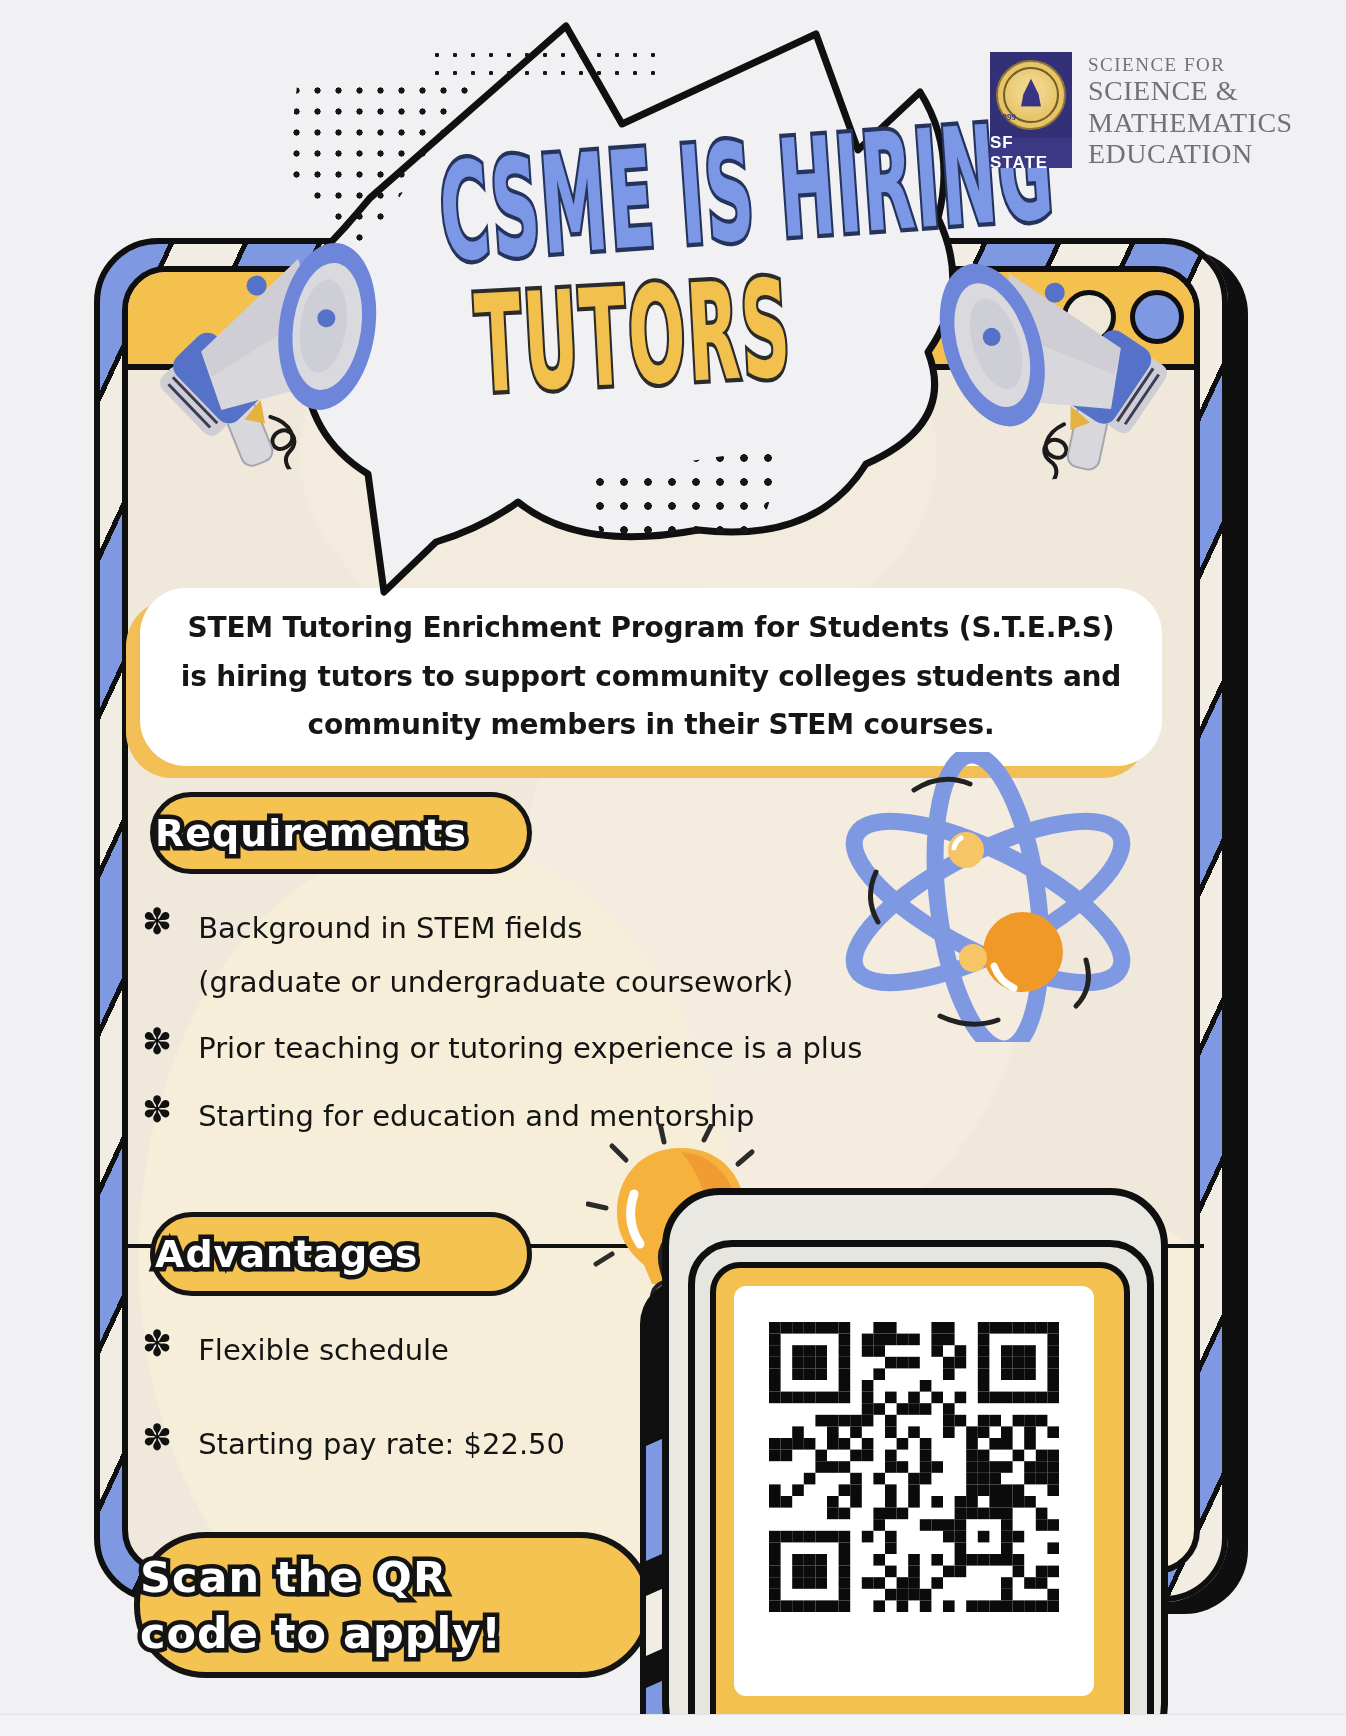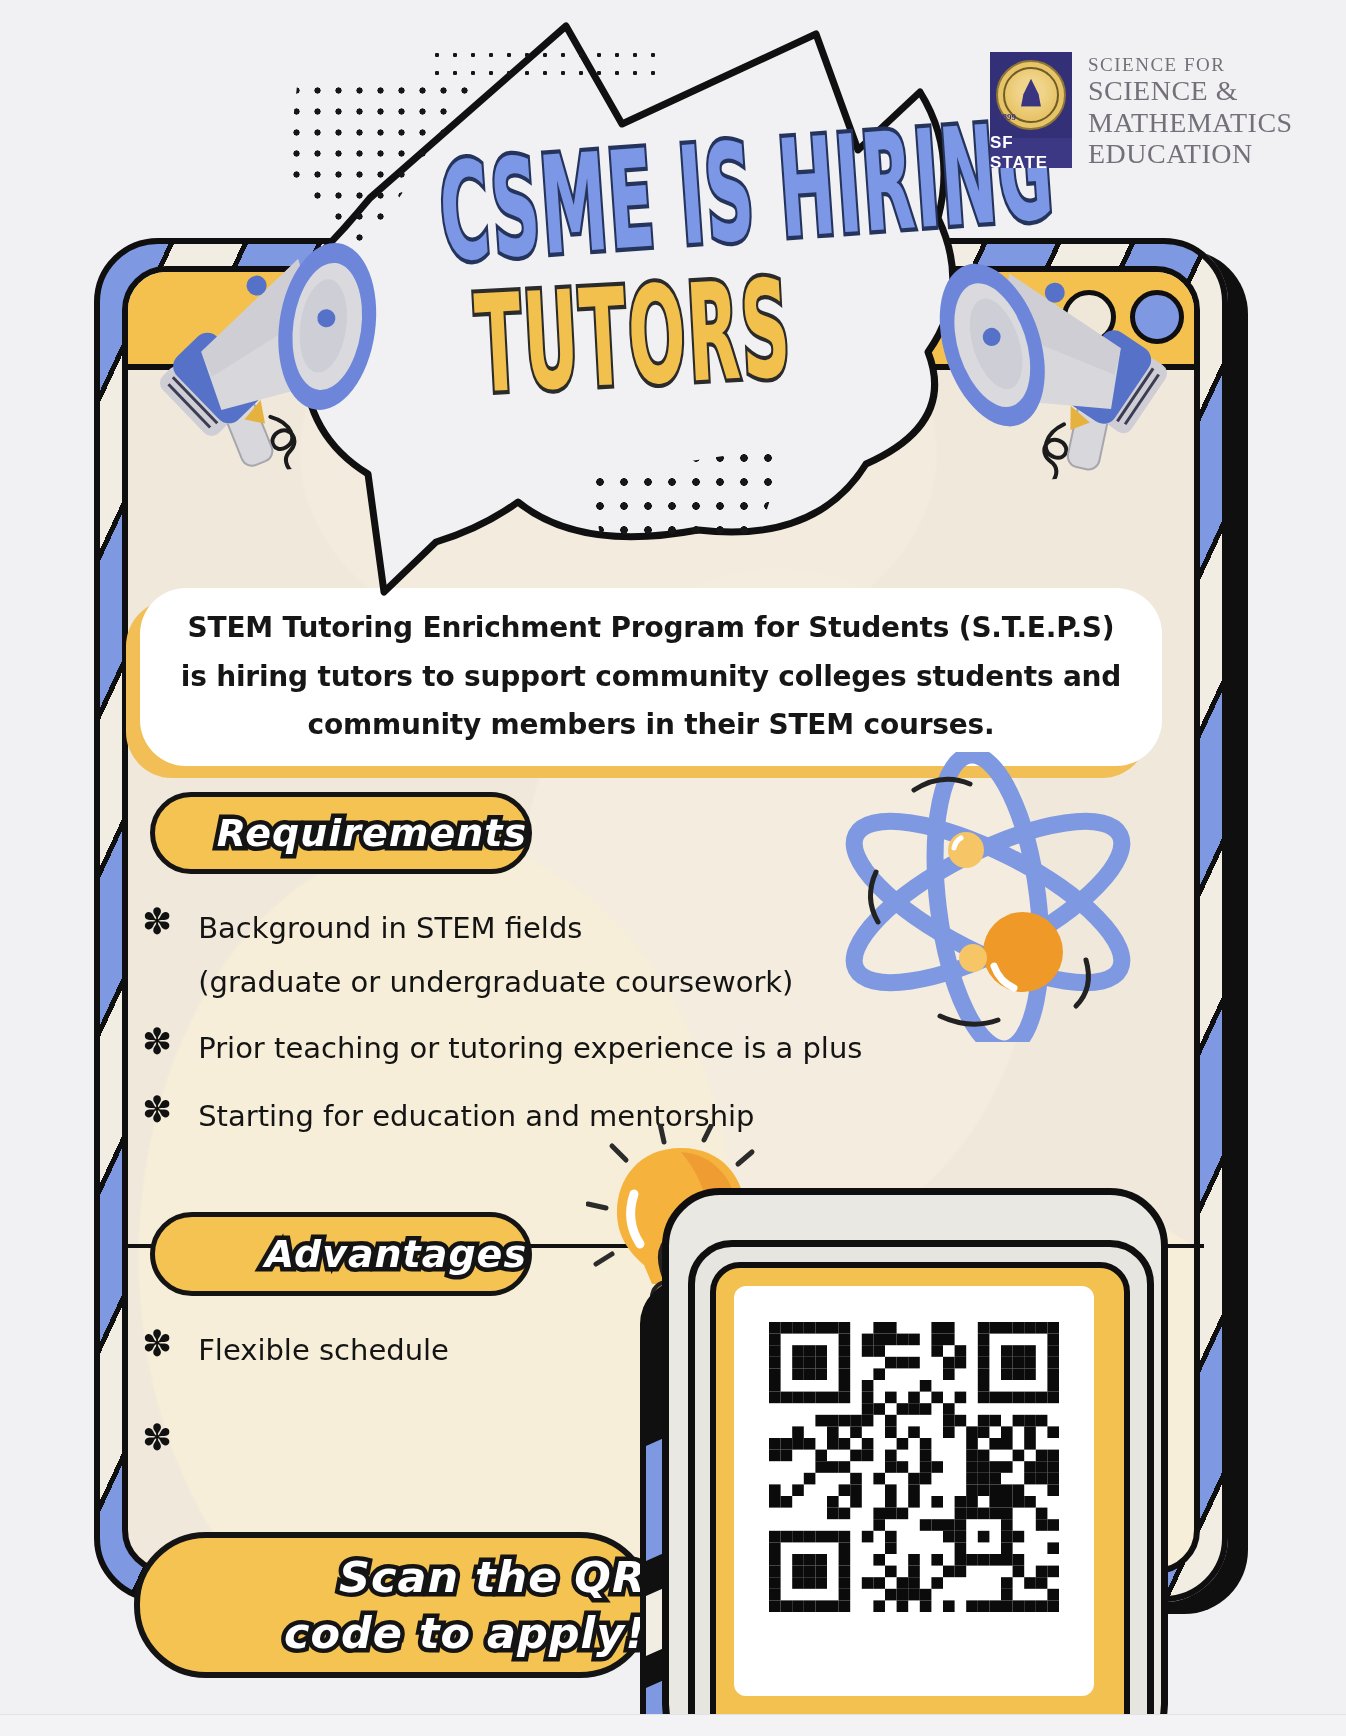--- a/index.html
+++ b/index.html
@@ -43,21 +43,21 @@
   .title2{left:408px;top:282px;width:420px;transform:rotate(-3deg);}
   .stroke-text{position:relative;display:inline-block;font-weight:bold;white-space:nowrap;}
   .stroke-text::before{content:attr(data-text);position:absolute;left:0;top:0;z-index:-1;}
   .t1{font-size:95px;letter-spacing:2px;color:#7b97e6;transform:scale(0.70,1.42);transform-origin:center;}
   .t1::before{-webkit-text-stroke:6px #25345c;}
   .t2{font-size:96px;letter-spacing:3px;color:#f2c04c;transform:scale(0.70,1.40);transform-origin:center;}
   .t2::before{-webkit-text-stroke:6px #2b2b2b;}
 
   
   .pill{position:absolute;background:#f5c351;border:5px solid #141414;border-radius:999px;
-    display:flex;flex-direction:column;align-items:flex-end;justify-content:center;z-index:4;font-style:italic;}
+    display:flex;flex-direction:column;align-items:flex-start;justify-content:center;z-index:4;}
   .pill-req{left:150px;top:792px;width:372px;height:72px;}
   .pill-adv{left:150px;top:1212px;width:372px;height:74px;}
   .pill-cta{left:134px;top:1532px;width:506px;height:134px;border-radius:72px;border-width:6px;z-index:5;gap:6px;}
   .bubble{position:relative;display:inline-block;font-weight:bold;color:#ffffff;letter-spacing:1px;}
   .bubble::before{content:attr(data-text);position:absolute;left:0;top:0;z-index:-1;
     -webkit-text-stroke:9px #141414;}
   .bubble-md{font-size:38px;}
   .bubble-lg{font-size:43px;}
 
   
@@ -164,20 +164,21 @@
 
   <div class="pill pill-adv">
     <span class="bubble bubble-md" data-text="Advantages">Advantages</span>
   </div>
   <div class="bullet b-adv1">
     <span class="glyph">✽</span>
     <span class="btext">Flexible schedule</span>
   </div>
   <div class="bullet b-adv2">
     <span class="glyph">✽</span>
+    <span class="btext">Starting pay rate: $22.50</span>
   </div>
 
   <div class="pill pill-cta">
     <span class="bubble bubble-lg" data-text="Scan the QR">Scan the QR</span>
     <span class="bubble bubble-lg" data-text="code to apply!">code to apply!</span>
   </div>
 
   <svg class="atom" viewBox="0 0 330 290">
     <g fill="none" stroke="#7e98e2" stroke-width="17" stroke-linecap="round">
       <ellipse cx="170" cy="150" rx="148" ry="50" transform="rotate(-27 170 150)"></ellipse>

